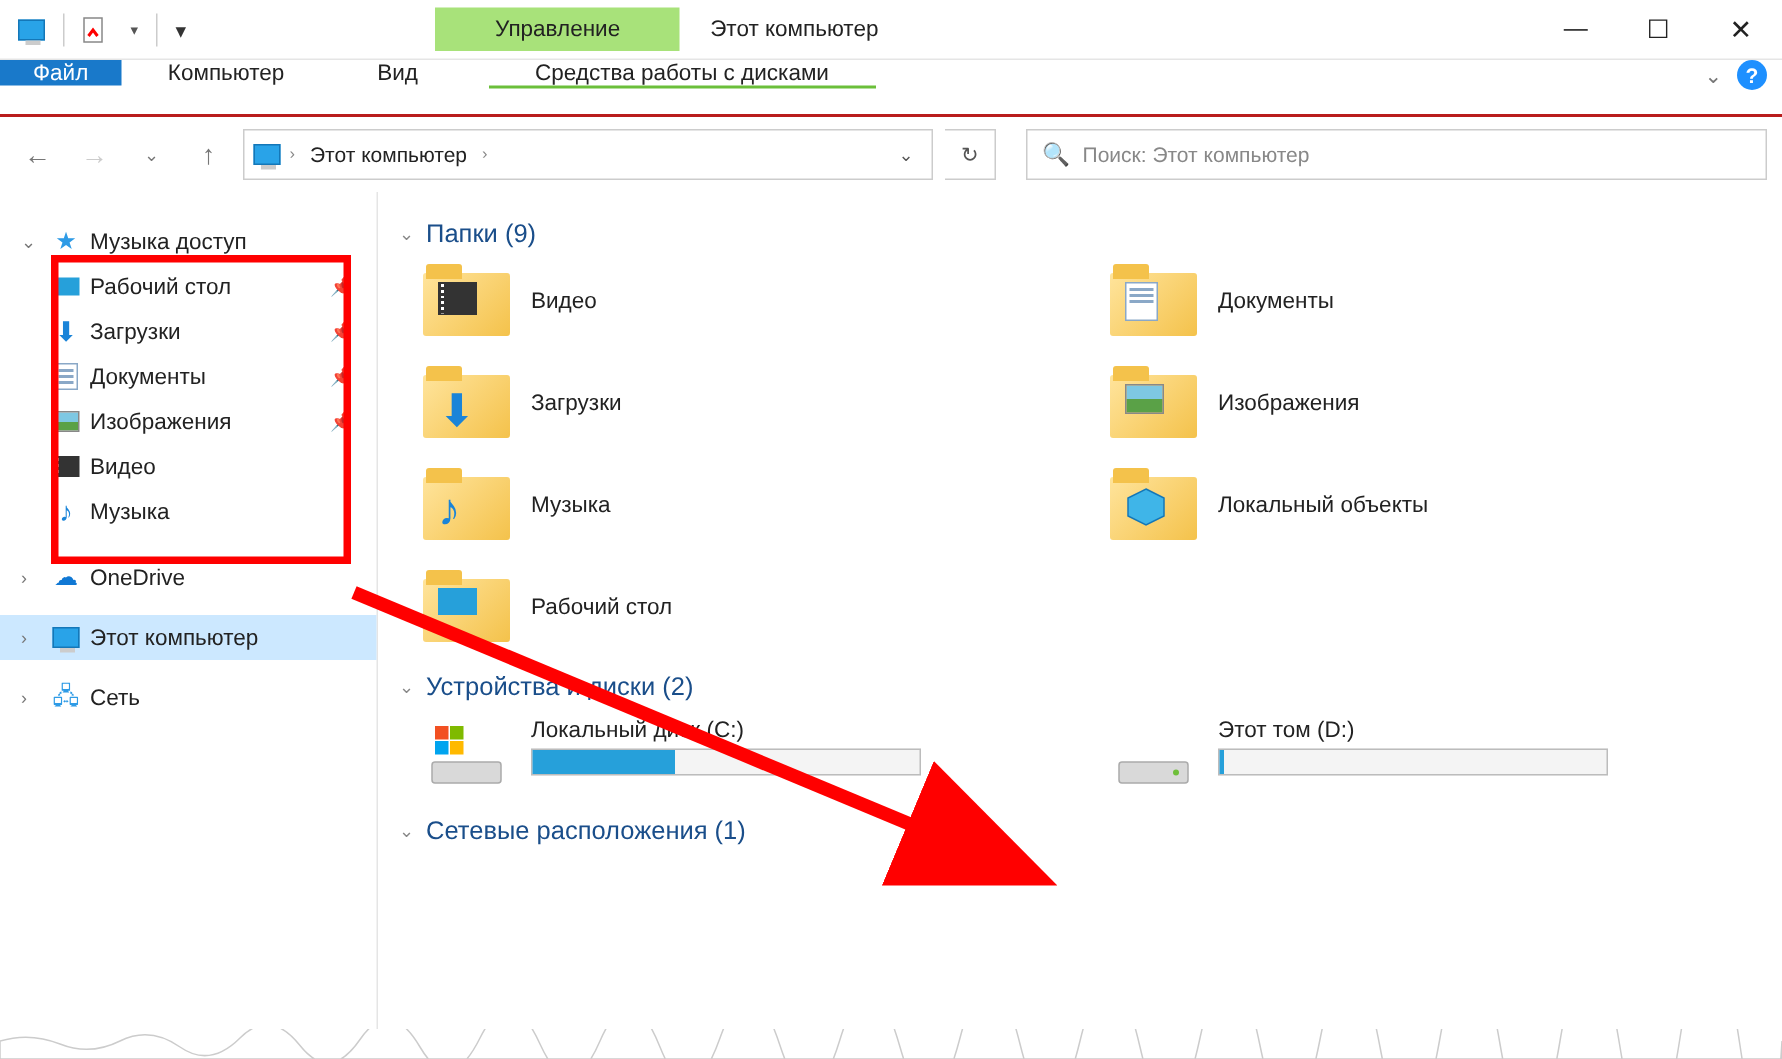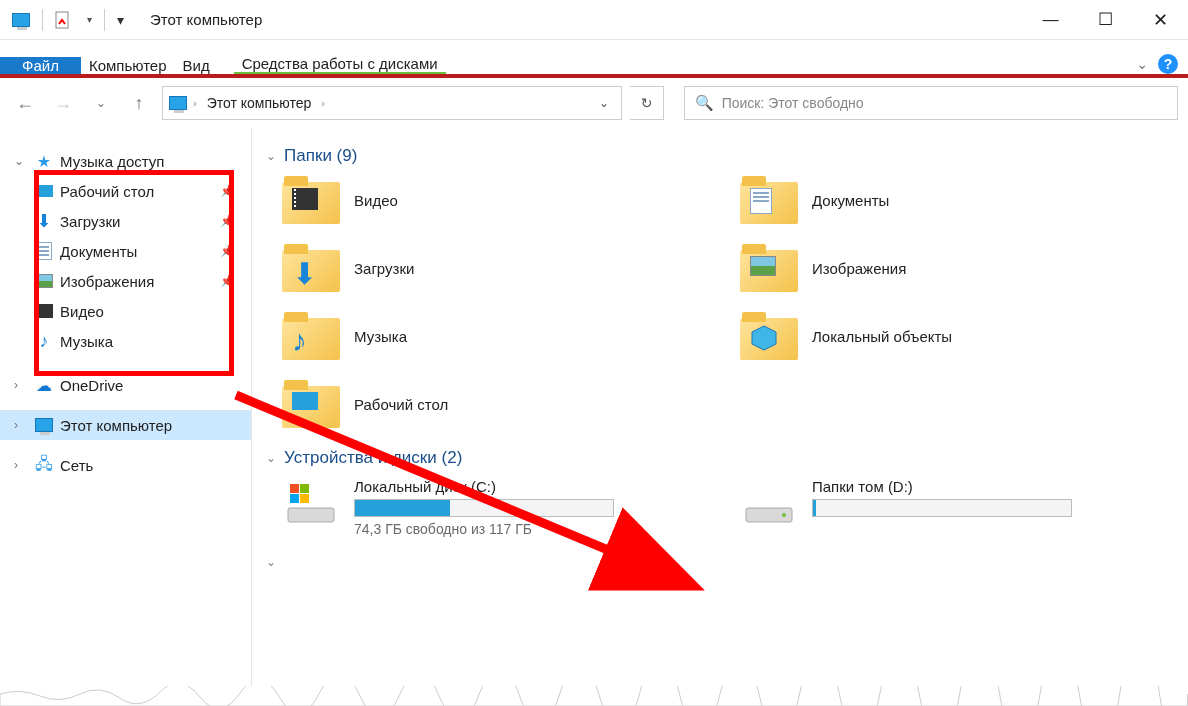--- a/index.html
+++ b/index.html
@@ -11,22 +11,22 @@
 .qat .qicon { width: 30px; height: 30px; display: flex; align-items: center; justify-content: center; }
 .qat-sep { width: 1px; height: 22px; background: #ccc; margin: 0 4px; }
 .qat-drop { font-size: 10px; color: #555; padding: 0 6px; cursor: default; }
 .ctx-tab { background: #a8e27a; padding: 6px 40px; font-size: 15px; color: #222; margin-left: 160px; }
 .win-title { padding: 0 20px; font-size: 15px; flex: 0 0 auto; }
 .spacer { flex: 1; }
 .win-controls { display: flex; }
 .win-btn { width: 55px; height: 40px; display: flex; align-items: center; justify-content: center; font-size: 16px; font-family: Arial; }
 
 
-.ribbon { height: 38px; display: flex; align-items: flex-end; border-bottom: 4px solid #b91c1c; }
-.ribbon-tab { padding: 0 8px; display: flex; align-items: center; font-size: 15px; }
+.ribbon { height: 38px; display: flex; align-items: flex-start; border-bottom: 2px solid #b91c1c; }
+.ribbon-tab { padding: 0 31px; display: flex; align-items: center; font-size: 15px; }
 .ribbon-tab.file { background: #1979ca; color: #fff; padding: 0 22px; }
 .ribbon-tab.ctx { border-bottom: 2px solid #6bbf3a; }
 .ribbon-right { margin-left: auto; display: flex; align-items: center; padding-right: 10px; gap: 10px; }
 .help-circle { width: 20px; height: 20px; border-radius: 50%; background: #1e90ff; color: #fff; font-size: 14px; display: flex; align-items: center; justify-content: center; font-weight: bold; }
 
 
 .navrow { height: 50px; display: flex; align-items: center; padding: 0 10px; gap: 8px; }
 .nav-btn { width: 30px; height: 30px; display: flex; align-items: center; justify-content: center; color: #777; font-size: 18px; }
 .addr { flex: 0 0 460px; height: 34px; border: 1px solid #ccc; display: flex; align-items: center; padding: 0 6px; gap: 6px; }
 .addr .crumb { padding: 0 4px; }
@@ -107,20 +107,21 @@
     <div class="qicon">
       <svg width="18" height="18" viewBox="0 0 18 18">
           <rect x="1" y="1" width="12" height="16" fill="#fff" stroke="#888"></rect>
           <path d="M4 13 L7 9 L10 13" stroke="red" fill="none" stroke-width="2"></path>
         </svg>
     </div>
     <div class="qat-drop">▾</div>
     <div class="qat-sep"></div>
     <div class="qat-drop" style="font-size:14px;color:#333">▾</div>
   </div>
+  <div class="ctx-tab">Управление</div>
   <div class="win-title">Этот компьютер</div>
   <div class="spacer"></div>
   <div class="win-controls">
     <div class="win-btn">—</div>
     <div class="win-btn" style="font-size:17px">☐</div>
     <div class="win-btn" style="font-size:18px">✕</div>
   </div>
 </div>
 
 <div class="ribbon">
@@ -142,21 +143,21 @@
   <div class="addr">
     <span class="i-monitor"></span>
     <span class="sep">›</span>
     <span class="crumb">Этот компьютер</span>
     <span class="sep">›</span>
     <span class="addr-drop">⌄</span>
   </div>
   <div class="refresh">↻</div>
   <div class="search">
     <span class="mag">🔍</span>
-    <span>Поиск: Этот свободно</span>
+    <span>Поиск: Этот компьютер</span>
   </div>
 </div>
 
 <div class="body">
 
   <div class="sidebar">
     <div class="tree-item">
       <span class="chev">⌄</span>
       <span class="ico i-star">★</span>
       <span>Музыка доступ</span>
@@ -303,41 +304,41 @@
               <rect x="16" y="2" width="9" height="9" fill="#7fba00"></rect>
               <rect x="6" y="12" width="9" height="9" fill="#00a4ef"></rect>
               <rect x="16" y="12" width="9" height="9" fill="#ffb900"></rect>
             </svg>
         </div>
         <div class="drive-info">
           <div class="drive-name">Локальный диск (C:)</div>
           <div class="drive-bar">
               <div class="drive-fill" id="fill-0" style="width: 37%;"></div>
             </div>
-          <div class="drive-sub">74,3 ГБ свободно из 117 ГБ</div>
         </div>
       </div>
       <div class="drive">
         <div class="drive-ico">
           <svg width="54" height="44" viewBox="0 0 54 44">
               <rect x="4" y="26" width="46" height="14" rx="2" fill="#d9d9d9" stroke="#aaa"></rect>
               <circle cx="42" cy="33" r="2" fill="#6fbf3a"></circle>
             </svg>
         </div>
         <div class="drive-info">
-          <div class="drive-name">Папки том (D:)</div>
+          <div class="drive-name">Этот том (D:)</div>
           <div class="drive-bar">
               <div class="drive-fill" id="fill-1" style="width: 1%;"></div>
             </div>
         </div>
       </div>
     </div>
 
     <div class="section-head" style="margin-top:18px">
       <span class="chev">⌄</span>
+      <span>Сетевые расположения (1)</span>
     </div>
   </div>
 </div>
 
 <svg class="arrow-svg" width="1188" height="706">
   <defs>
       <marker id="ah" markerWidth="12" markerHeight="12" refX="9" refY="5" orient="auto">
         <polygon points="0,0 12,5 0,10" fill="red"></polygon>
       </marker>
     </defs>

